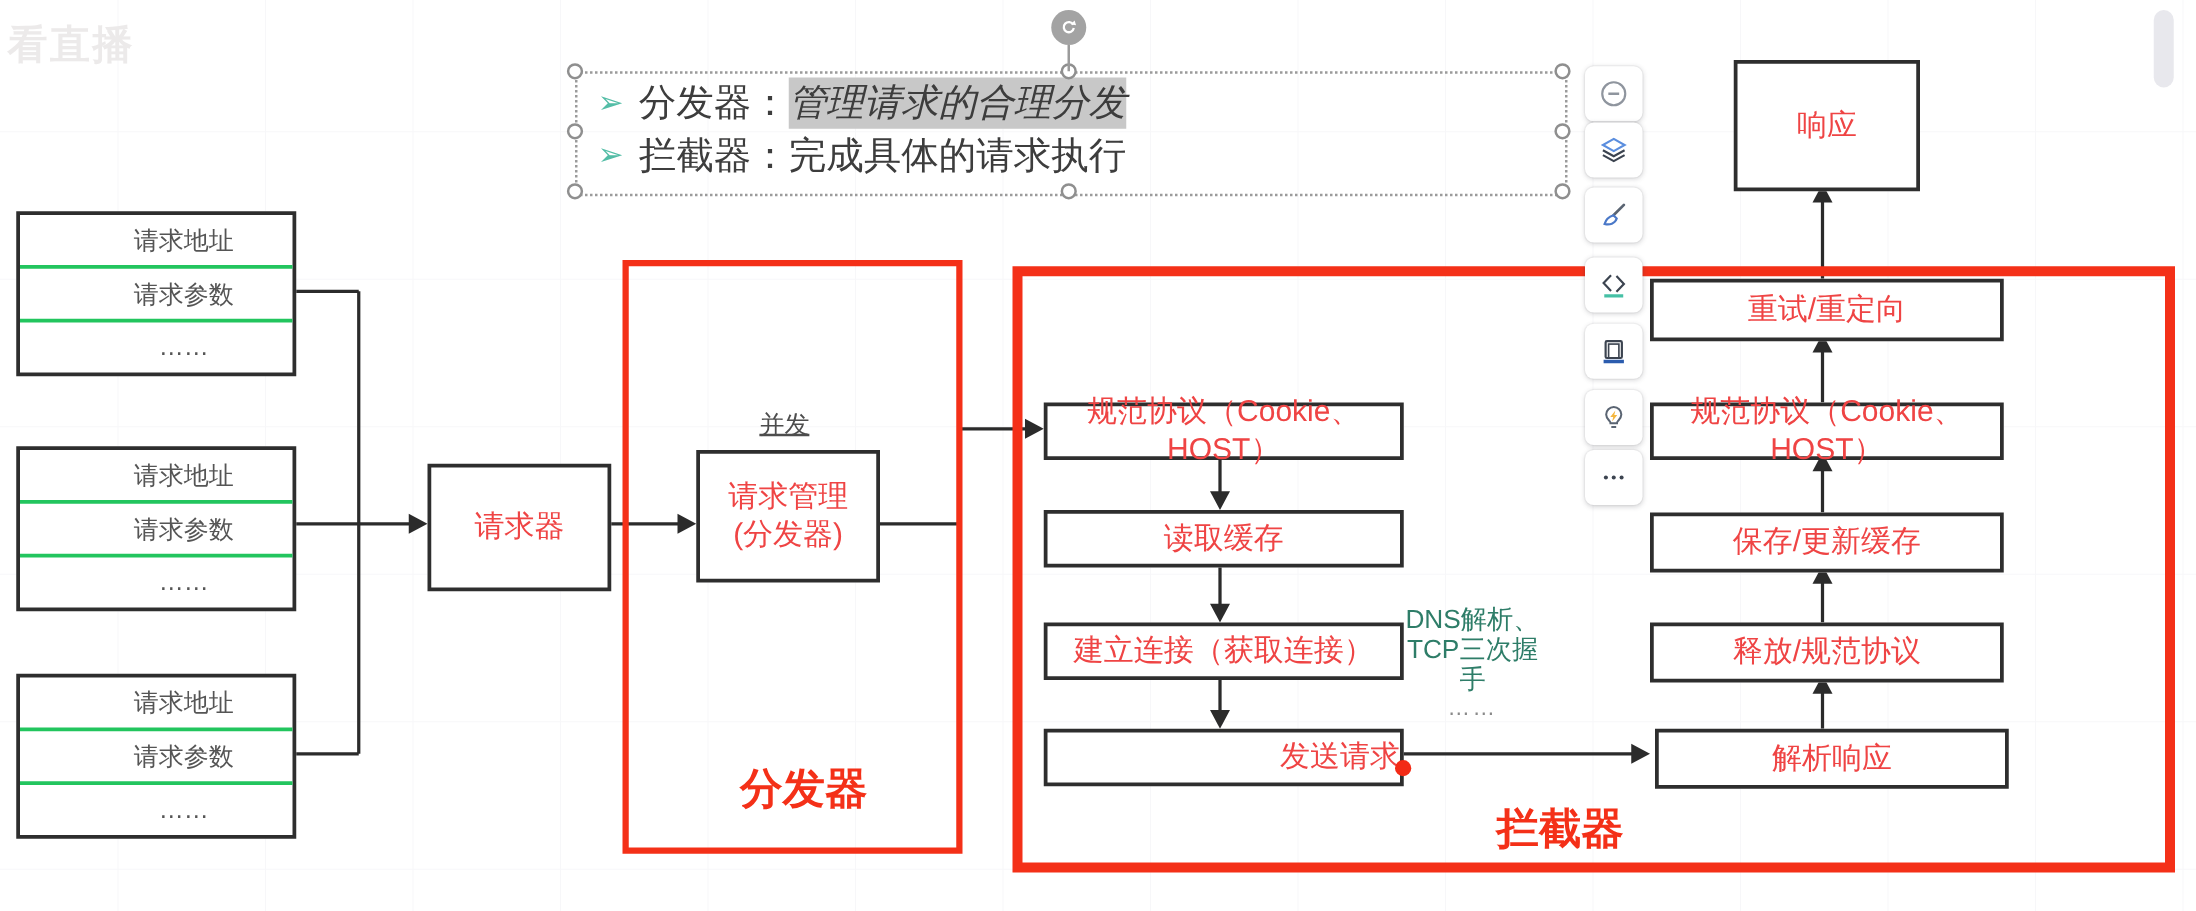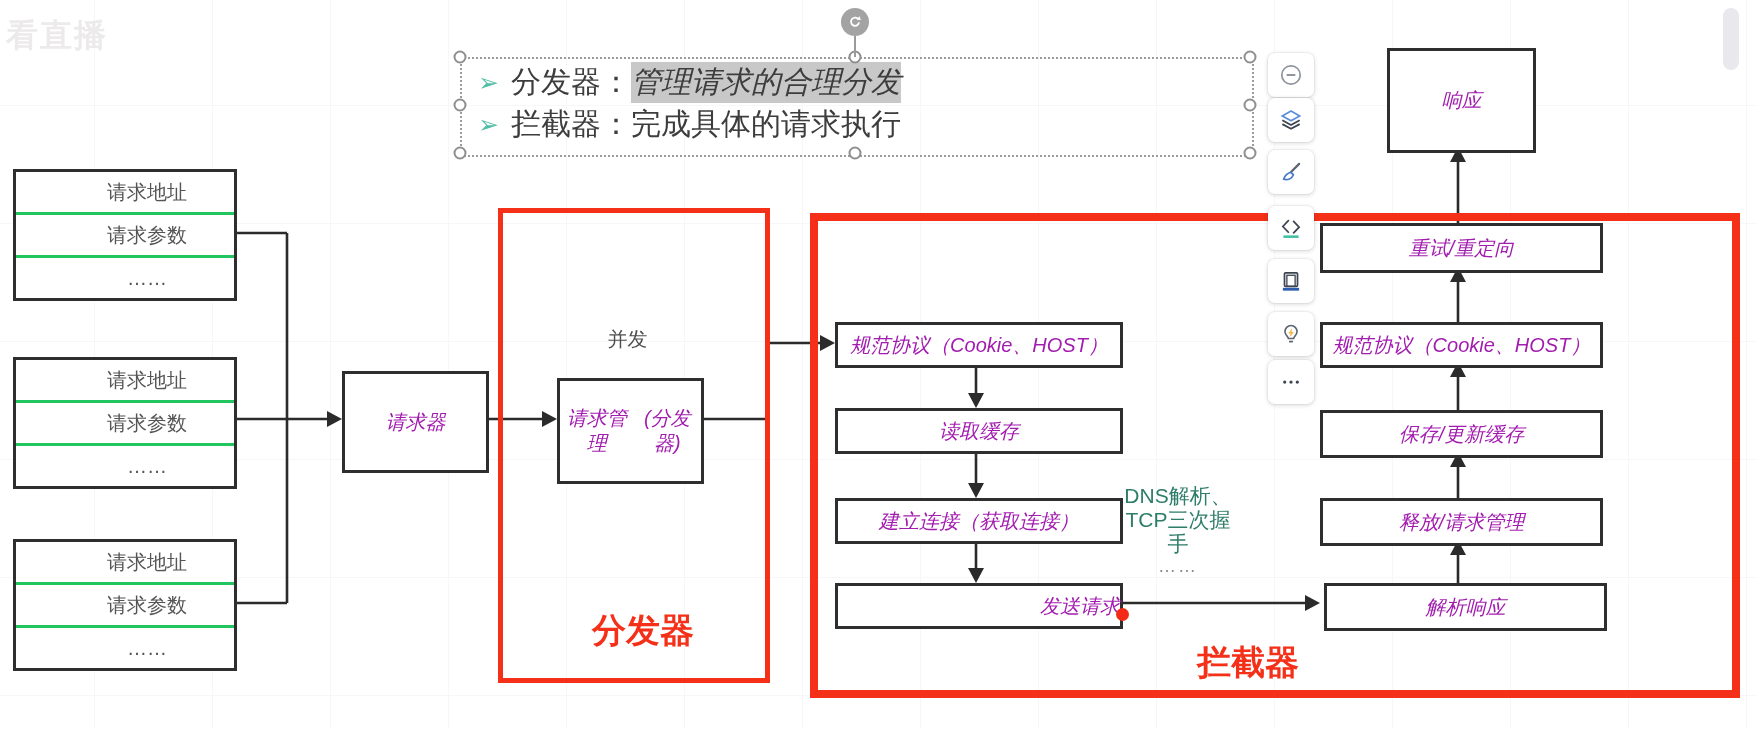--- a/index.html
+++ b/index.html
@@ -9,21 +9,21 @@
     background-image:linear-gradient(#f7f7f9 1px,transparent 1px),
                      linear-gradient(90deg,#f7f7f9 1px,transparent 1px);
     background-size:118px 118px;background-position:-24px -13px;
     font-family:"Liberation Sans","DejaVu Sans",sans-serif;
     color:#4a4a4a;
   }
   .abs{position:absolute;}
   .box{
     position:absolute;border:3px solid #2e2e2e;background:#fff;
     display:flex;align-items:center;justify-content:center;
-    font-size:20px;color:#a21caf;text-align:center;line-height:1.25;font-style:italic;
+    font-size:24px;color:#ef4444;text-align:center;line-height:1.25;
   }
   .grp{position:absolute;border:3px solid #2e2e2e;background:#fff;width:218px;}
   .grp .row{height:40px;display:flex;align-items:center;justify-content:center;font-size:20px;color:#555;padding-left:44px;}
   .grp .row + .row{border-top:3px solid #22c55e;}
   .redrect{position:absolute;border-style:solid;border-color:var(--red,#f43018);background:transparent;}
   .redlabel{position:absolute;color:var(--red,#f43018);font-weight:bold;font-size:34px;text-align:center;}
   .handle{
     position:absolute;width:13px;height:13px;border-radius:50%;
     background:#fff;border:2px solid #8f8f8f;transform:translate(-50%,-50%);box-sizing:border-box;
   }
@@ -102,22 +102,22 @@
   </div>
   <div class="grp" style="left:13px;top:539px;">
     <div class="row">请求地址</div>
     <div class="row">请求参数</div>
     <div class="row">……</div>
   </div>
 
   <div class="box" style="left:342px;top:371px;width:141px;height:96px;">
     <span>请求器</span>
   </div>
-  <div class="abs" style="left:557px;top:326px;width:141px;text-align:center;font-size:20px;color:#4d4d4d;">并发</div>
-  <div class="box" style="left:557px;top:378px;width:141px;height:100px;flex-direction:row;">
+  <div class="abs" style="left:557px;top:326px;width:141px;text-align:center;font-size:20px;color:#4d4d4d;text-decoration:underline;">并发</div>
+  <div class="box" style="left:557px;top:360px;width:141px;height:100px;flex-direction:column;">
     <span>请求管理</span>
     <span>(分发器)</span>
   </div>
 
   <div class="redrect" style="left:498px;top:208px;width:262px;height:465px;border-width:5px;"></div>
   <div class="redlabel" style="left:568px;top:608px;width:150px;">分发器</div>
 
   <div class="redrect" style="left:810px;top:213px;width:914px;height:469px;border-width:8px;"></div>
   <div class="redlabel" style="left:1173px;top:640px;width:150px;">拦截器</div>
 
@@ -145,21 +145,21 @@
   <div class="box" style="left:1320px;top:223px;width:277px;height:44px;">
     <span>重试/重定向</span>
   </div>
   <div class="box" style="left:1320px;top:322px;width:277px;height:40px;">
     <span>规范协议（Cookie、HOST）</span>
   </div>
   <div class="box" style="left:1320px;top:410px;width:277px;height:42px;">
     <span>保存/更新缓存</span>
   </div>
   <div class="box" style="left:1320px;top:498px;width:277px;height:42px;">
-    <span>释放/请求管理</span>
+    <span>释放/规范协议</span>
   </div>
   <div class="box" style="left:1324px;top:583px;width:277px;height:42px;">
     <span>解析响应</span>
   </div>
 
   <div class="box" style="left:1387px;top:48px;width:143px;height:99px;">
     <span>响应</span>
   </div>
 
   <div class="selrect" style="left:460px;top:57px;width:790px;height:96px;"></div>

